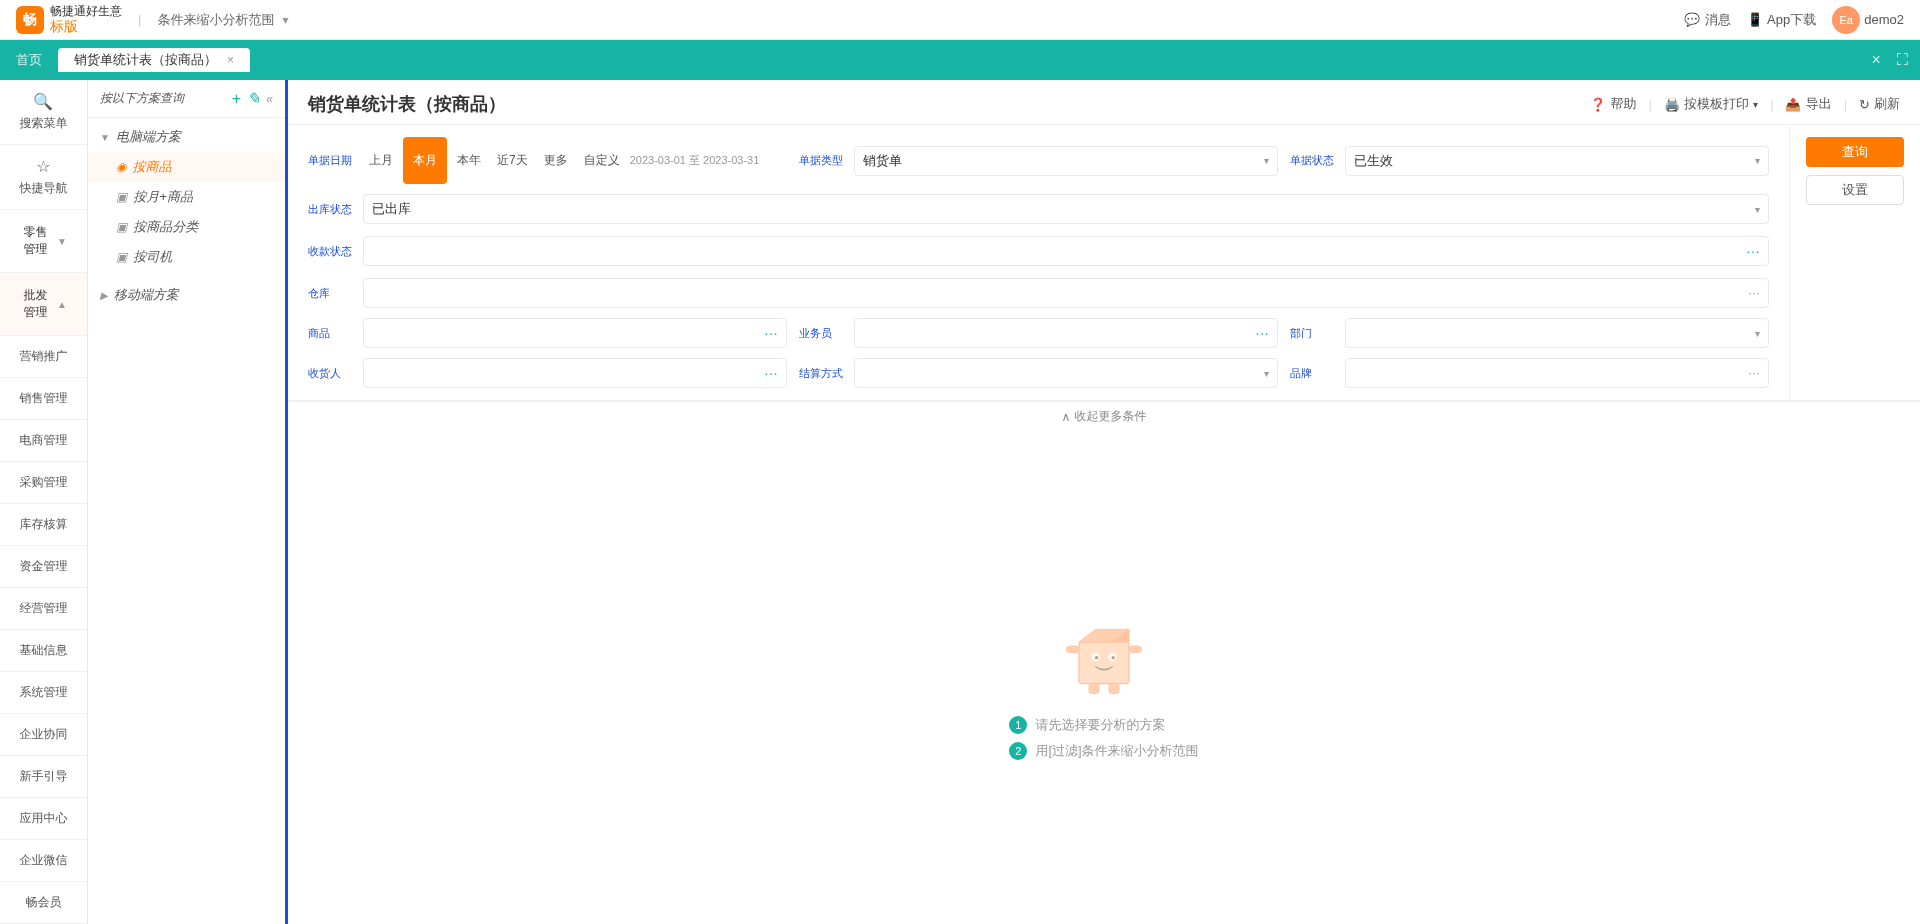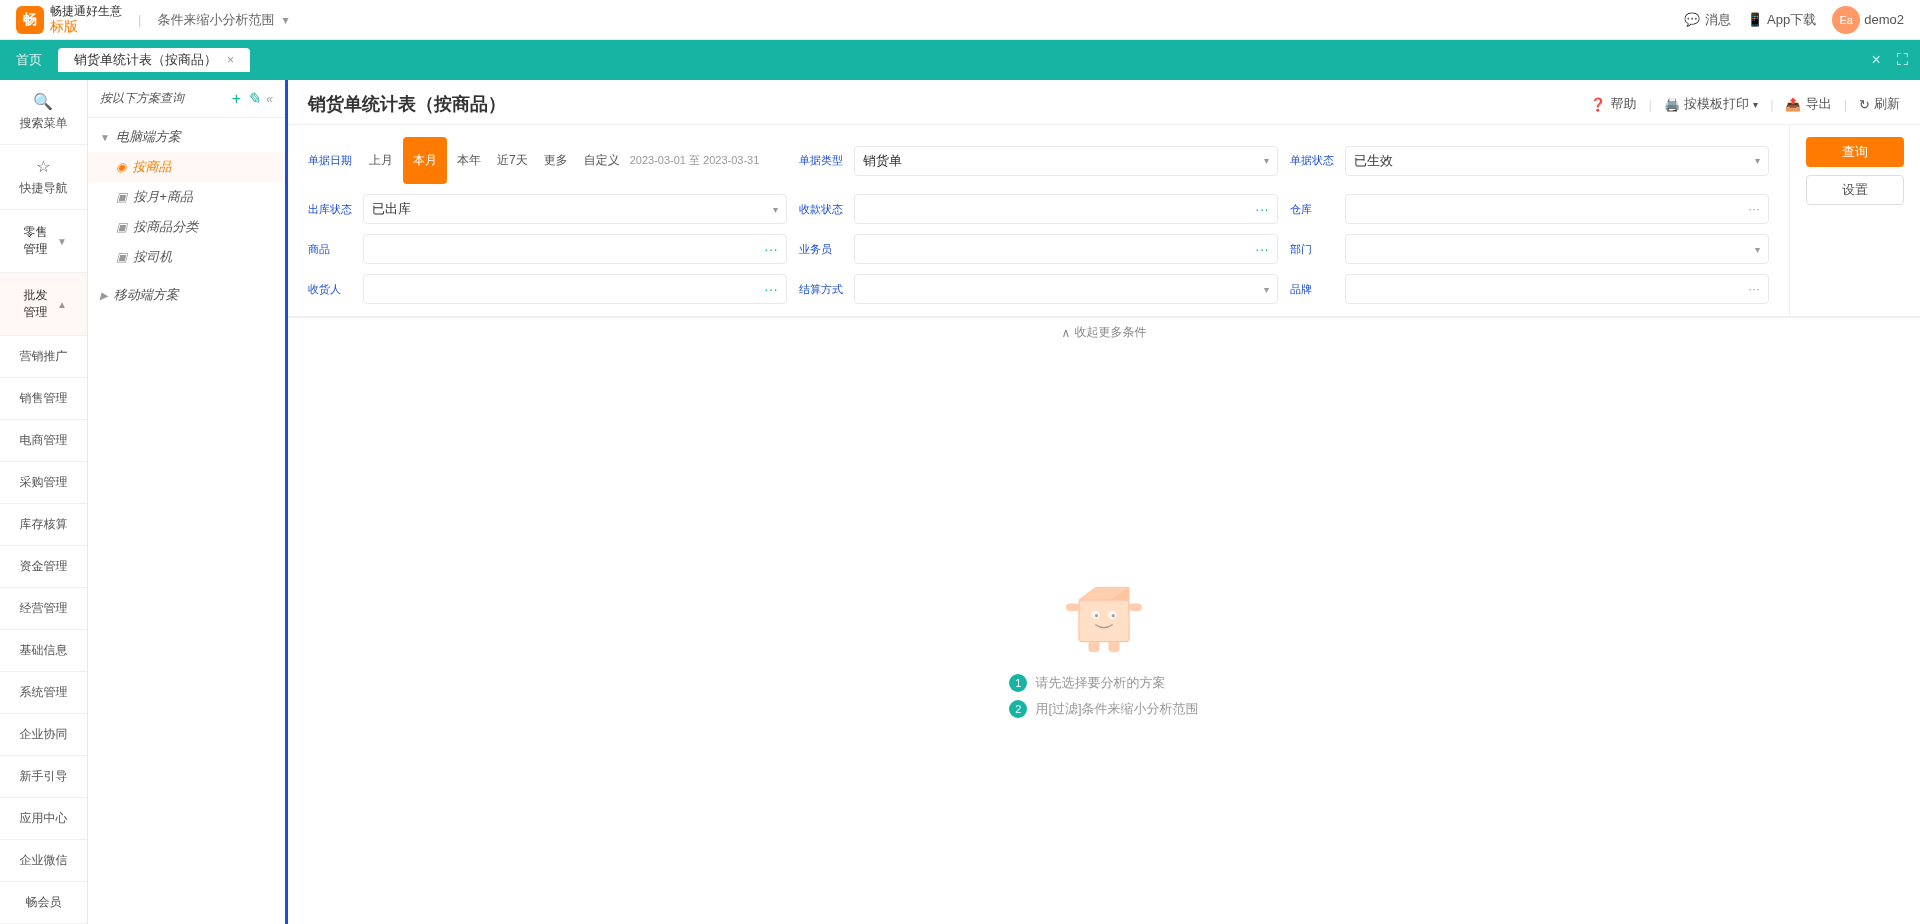--- a/index.html
+++ b/index.html
@@ -439,21 +439,21 @@
             </div>
             <div class="filter-cell">
               <span class="filter-cell-label">单据状态</span>
               <div class="filter-cell-input">
                 <span>已生效</span>
                 <span class="filter-arrow">▾</span>
               </div>
             </div>
           </div>
 
-          <div style="display:grid; grid-template-columns:1fr 1fr 1fr; gap:12px; align-items:center;">
+          <div style="display:grid; grid-template-columns:1fr; gap:12px; align-items:center;">
             <div class="filter-cell">
               <span class="filter-cell-label">出库状态</span>
               <div class="filter-cell-input">
                 <span>已出库</span>
                 <span class="filter-arrow">▾</span>
               </div>
             </div>
             <div class="filter-cell">
               <span class="filter-cell-label">收款状态</span>
               <div class="filter-cell-input">

